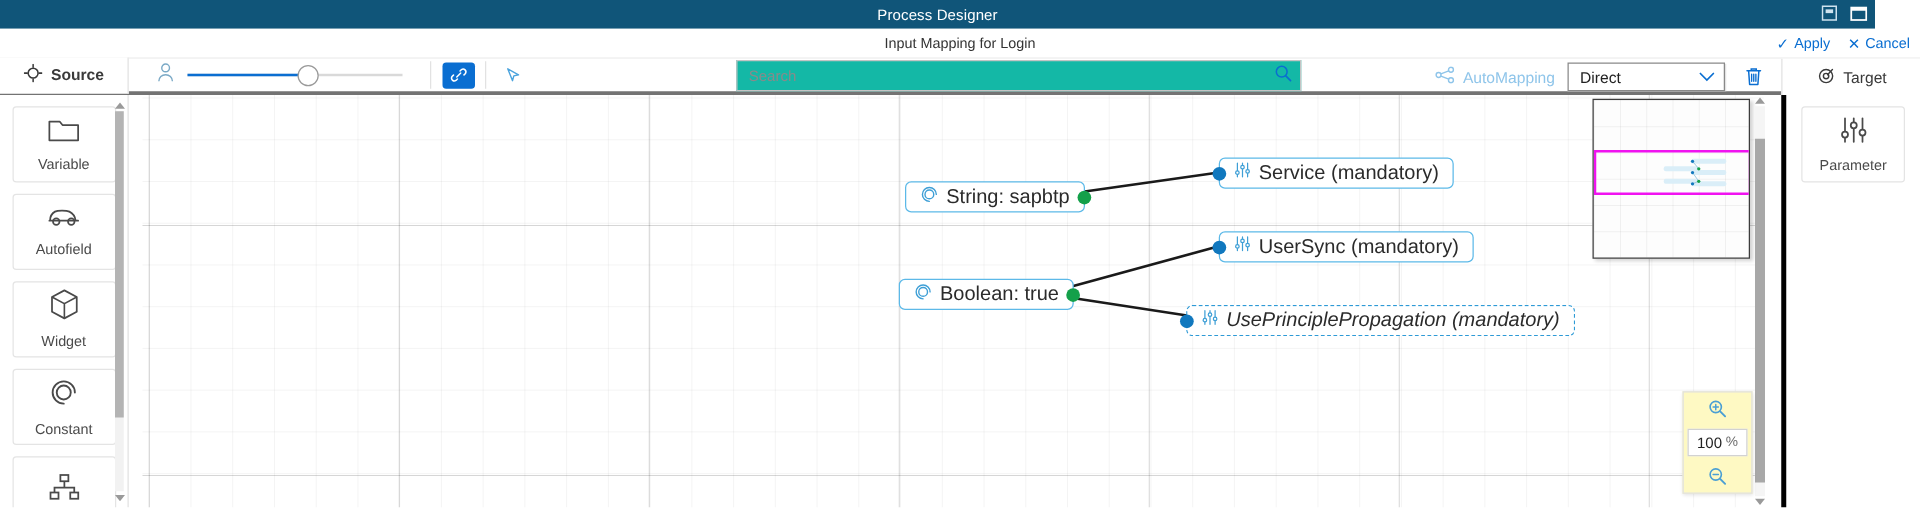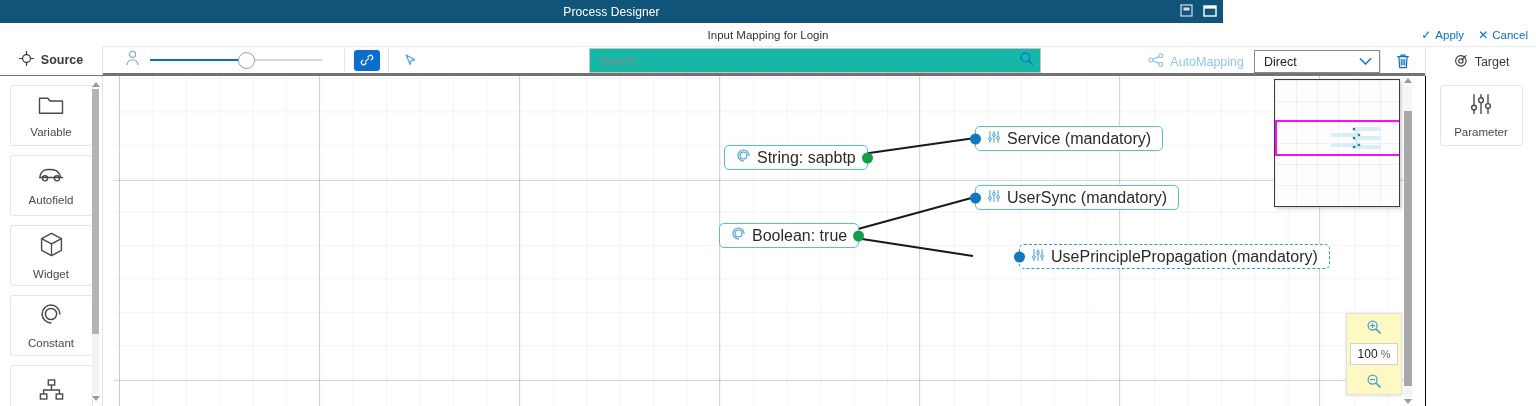--- a/index.html
+++ b/index.html
@@ -6,21 +6,21 @@
   html, body {
     width: 1536px; height: 406px;
     font-family: "Liberation Sans", sans-serif;
     background: #ffffff;
     overflow: hidden;
   }
   #app { position: relative; width: 1536px; height: 406px; }
 
   
   .titlebar {
-    position: absolute; left: 0; top: 0; width: 1223px; height: 23px;
+    position: absolute; left: 0; top: 0; width: 1500px; height: 23px;
     background: #105579; color: #ffffff;
     display: flex; align-items: center; justify-content: center;
   }
   .titlebar .title { font-size: 12px; letter-spacing: .1px; }
   .win-btns { position: absolute; right: 6px; top: 3px; display: flex; gap: 8px; }
   .win-btn { width: 15px; height: 15px; display: flex; align-items: center; justify-content: center; }
   .win-btn svg { display:block; }
 
   
   .subheader {
@@ -87,21 +87,21 @@
     display: flex; align-items: center; justify-content: space-between;
     padding: 0 7px 0 9px; font-size: 12.5px; color: #222; cursor: pointer;
   }
   .trash-wrap { width: 44px; display: flex; align-items: center; justify-content: center; cursor: pointer; }
 
   
   .palette {
     position: absolute; top: 76px; width: 103px; height: 330px;
     background: #fff; border-right: 1px solid #e2e2e2; overflow: hidden;
   }
-  .palette.right { left: 1425px; width: 111px; border-right: none; border-left: 1px solid #000000; }
+  .palette.right { left: 1425px; width: 111px; border-right: none; border-left: 4px solid #000000; }
   .palette.left { left: 0; }
   .pal-item {
     width: 83px; margin: 9px auto 0; height: 61px; background: #fff;
     border: 1px solid #e4e4e4; border-radius: 3px;
     display: flex; flex-direction: column; align-items: center; justify-content: center;
     gap: 7px; cursor: pointer;
   }
   .pal-item .lbl { font-size: 11.5px; color: #4a4a4a; }
   .pal-scroll {
     position: absolute; right: 3px; top: 4px; width: 7px; height: 322px;
@@ -445,21 +445,21 @@
           <path d="M5 1.6v18.8M12 1.6v18.8M19 1.6v18.8" stroke="#3e9fd6" stroke-width="1.7" stroke-linecap="round"></path>
           <circle cx="5" cy="14.6" r="2.4" fill="#fff" stroke="#3e9fd6" stroke-width="1.7"></circle>
           <circle cx="12" cy="7.2" r="2.4" fill="#fff" stroke="#3e9fd6" stroke-width="1.7"></circle>
           <circle cx="19" cy="13" r="2.4" fill="#fff" stroke="#3e9fd6" stroke-width="1.7"></circle>
         </svg>
       </span>
       <span>UserSync (mandatory)</span>
       <span class="port in"></span>
     </div>
 
-    <div class="node tgt dashed" style="left:905px; top:168px;">
+    <div class="node tgt dashed" style="left:835px; top:168px;font-style:italic;">
       <span>
         <svg width="14" height="14" viewBox="0 0 24 22">
           <path d="M5 1.6v18.8M12 1.6v18.8M19 1.6v18.8" stroke="#3e9fd6" stroke-width="1.7" stroke-linecap="round"></path>
           <circle cx="5" cy="14.6" r="2.4" fill="#fff" stroke="#3e9fd6" stroke-width="1.7"></circle>
           <circle cx="12" cy="7.2" r="2.4" fill="#fff" stroke="#3e9fd6" stroke-width="1.7"></circle>
           <circle cx="19" cy="13" r="2.4" fill="#fff" stroke="#3e9fd6" stroke-width="1.7"></circle>
         </svg>
       </span>
       <span>UsePrinciplePropagation (mandatory)</span>
       <span class="port in"></span>

